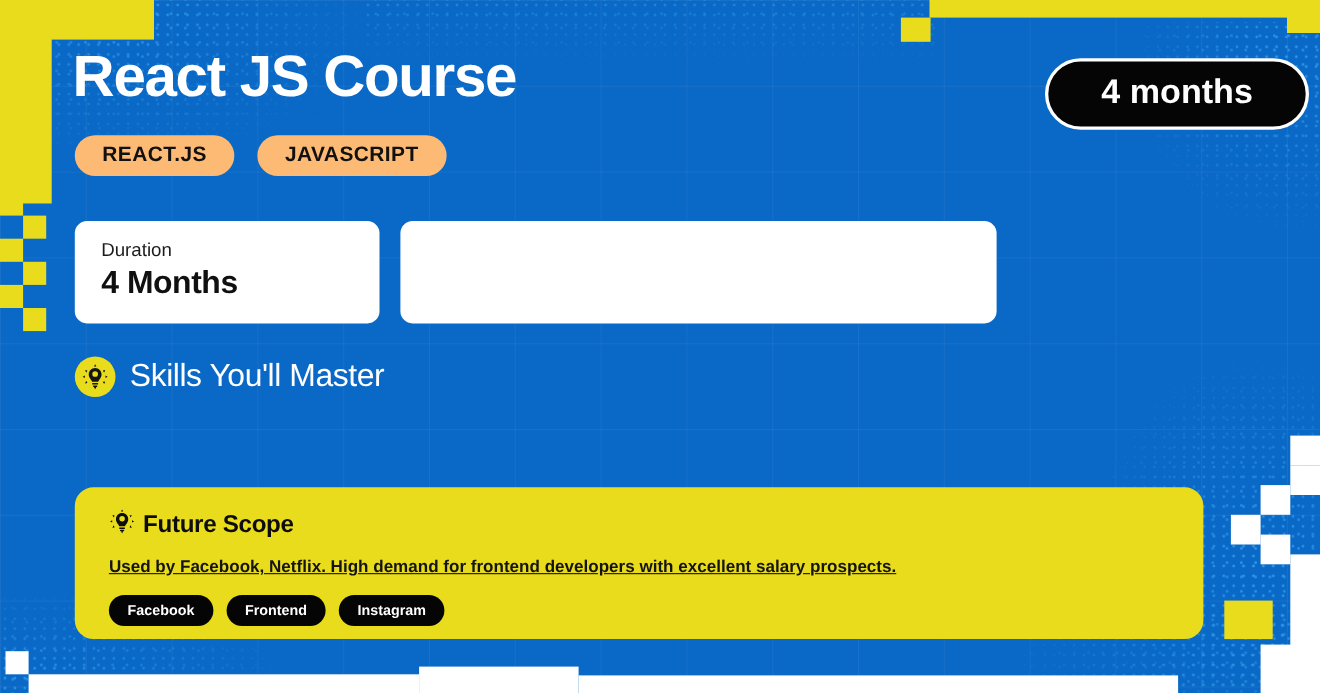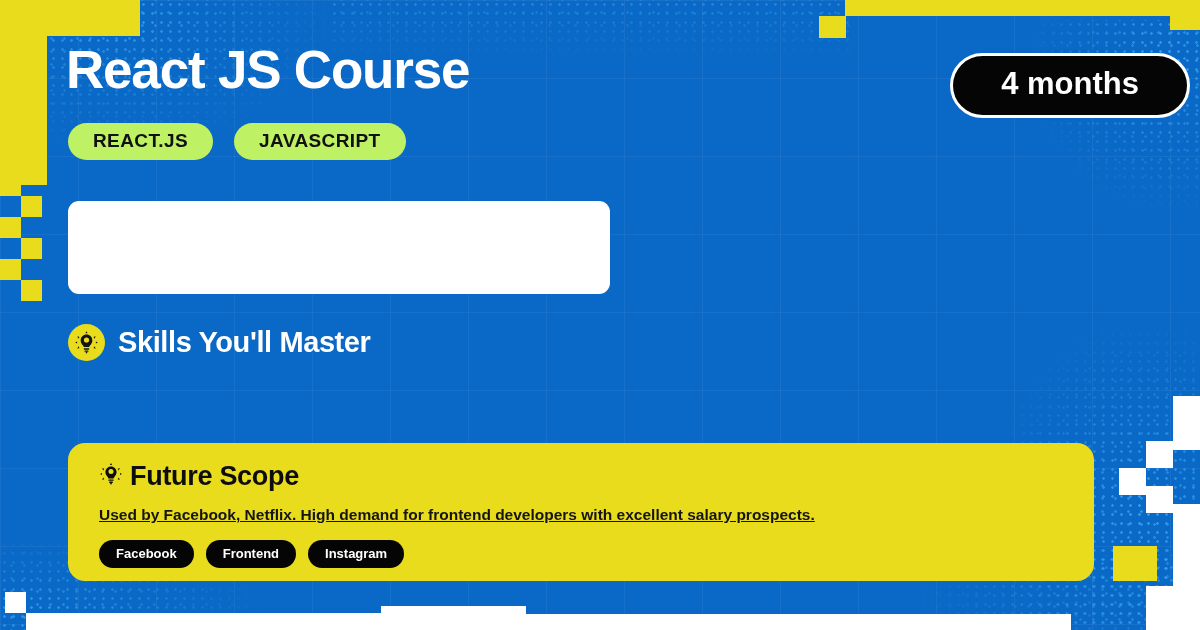--- a/index.html
+++ b/index.html
@@ -82,21 +82,21 @@
   .content { position:absolute; inset:0; }
 
   .title {
     position:absolute; left:66px; top:43px;
     font-size:53px; font-weight:bold; color:#ffffff;
     letter-spacing:-1.2px; line-height:1;
   }
 
   .tags { position:absolute; left:68px; top:123px; display:flex; gap:21px; }
   .tag {
-    background:#bef264; color:#111111;
+    background:#fdba74; color:#111111;
     font-size:19px; font-weight:bold; letter-spacing:0.4px;
     padding:8px 25px 10px; border-radius:20px;
     line-height:1;
   }
 
   .months-badge {
     position:absolute; right:10px; top:53px;
     background:#050505; color:#ffffff;
     border:3px solid #ffffff; border-radius:34px;
     font-size:31px; font-weight:bold;
@@ -118,37 +118,37 @@
 
   .skills-head {
     position:absolute; left:68px; top:324px;
     display:flex; align-items:center; gap:13px;
   }
   .bulb-circle {
     width:37px; height:37px; border-radius:50%;
     background:#E9DC1C;
     display:flex; align-items:center; justify-content:center;
   }
-  .skills-title { font-size:29px; font-weight:bold; color:#ffffff; letter-spacing:-0.4px; line-height:1; }
+  .skills-title { font-size:29px; font-weight:normal; color:#ffffff; letter-spacing:-0.4px; line-height:1; }
 
   .skills-list {
     position:absolute; left:68px; top:368px; width:945px;
     font-size:17.5px; font-weight:bold; color:#ffffff;
     line-height:1.42;
   }
   .skills-list .sep { display:inline-block; margin:0 7px; font-size:14px; vertical-align:1px; }
 
   .scope {
     position:absolute; left:68px; top:443px;
     width:1026px; height:138px;
     background:#E9DC1C; border-radius:17px;
     padding:19px 31px;
   }
   .scope-head { display:flex; align-items:center; gap:7px; }
-  .scope-title { font-size:27px; font-weight:bold; color:#0d0d0d; letter-spacing:-0.3px; line-height:1; }
+  .scope-title { font-size:22px; font-weight:bold; color:#0d0d0d; letter-spacing:-0.3px; line-height:1; }
   .scope-desc { margin-top:15px; font-size:15.5px; font-weight:bold; color:#141414; line-height:1.3;text-decoration:underline; }
   .scope-tags { margin-top:15px; display:flex; gap:12px; }
   .scope-tag {
     background:#050505; color:#ffffff;
     font-size:13px; font-weight:bold;
     padding:7px 17px 8px; border-radius:14px;
     line-height:1;
   }
 </style>
 </head>
@@ -201,20 +201,24 @@
     <div class="title">React JS Course</div>
 
     <div class="tags">
       <span class="tag">REACT.JS</span>
       <span class="tag">JAVASCRIPT</span>
     </div>
 
     <div class="months-badge">4 months</div>
 
     <div class="info-cards">
+      <div class="info-card a">
+        <div class="info-label">Duration</div>
+        <div class="info-value">4 Months</div>
+      </div>
       <div class="info-card b">
       </div>
     </div>
 
     <div class="skills-head">
       <span class="bulb-circle">
         <svg width="25" height="25" viewBox="0 0 24 24" aria-hidden="true">
           <g fill="#141414">
             <path d="M12 1.1l1.05 1.9h-2.1zM12 22.9l-1.05-1.9h2.1z"></path>
             <path d="M3.2 6.1l2.05.55-1.05 1.82zM20.8 6.1l-1 2.37-1.05-1.82zM3.2 17.9l1-2.37 1.05 1.82zM20.8 17.9l-2.05-.55 1.05-1.82z"></path>

